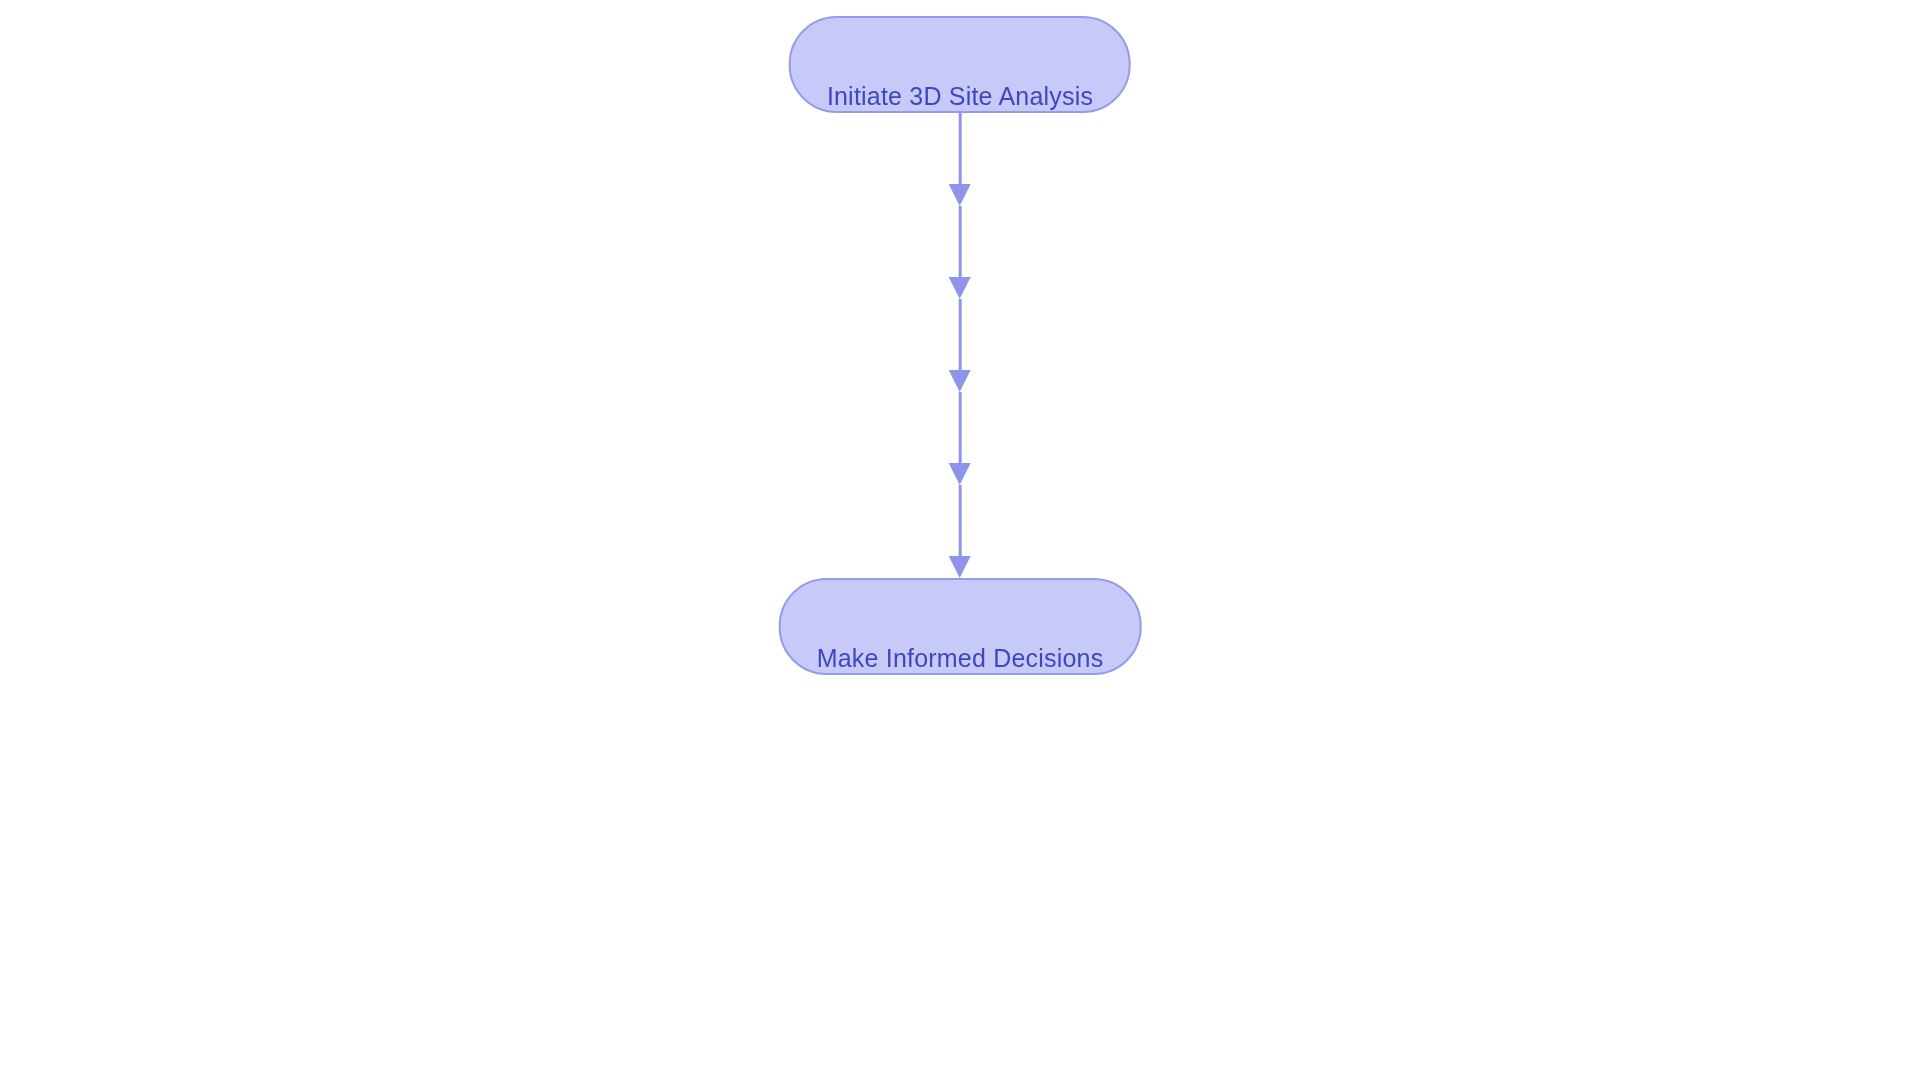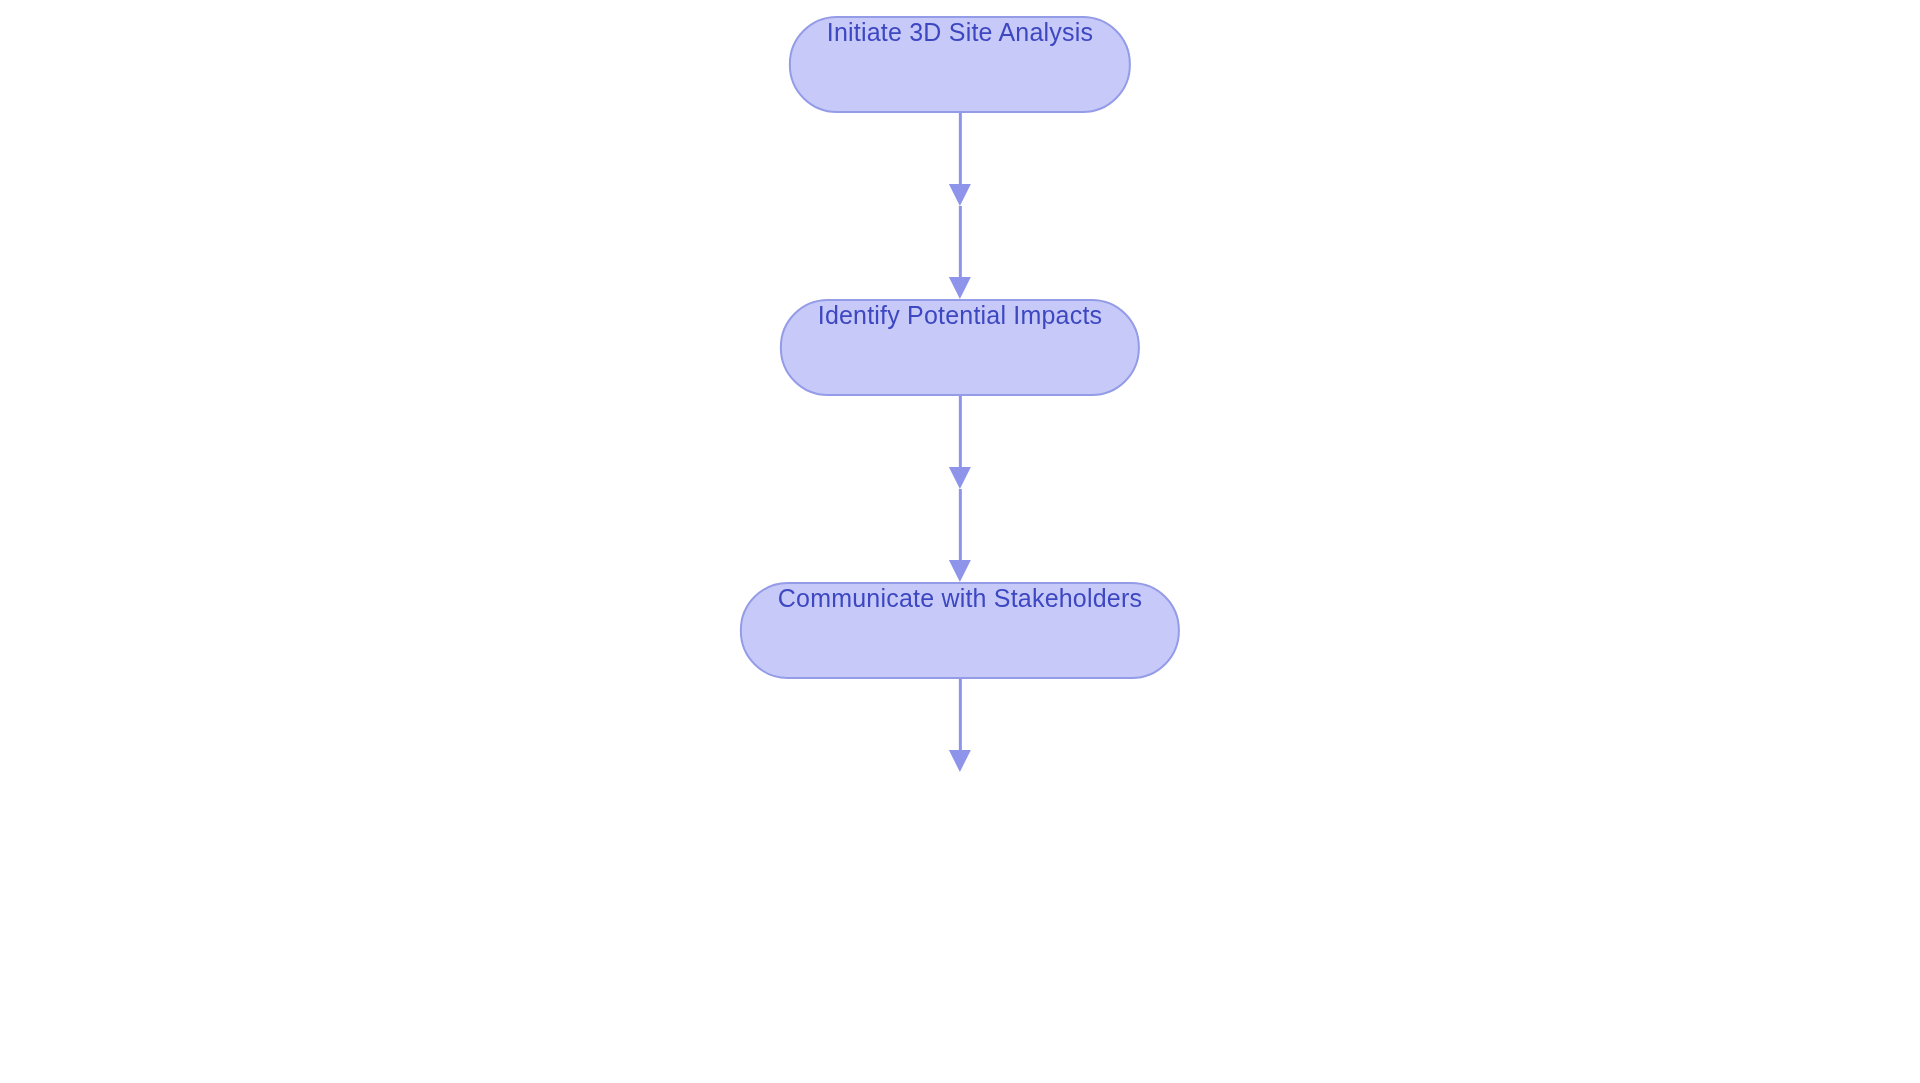--- a/index.html
+++ b/index.html
@@ -22,21 +22,21 @@
     left: 50%;
     top: 16px;
     transform: translateX(-50%);
     display: flex;
     flex-direction: column;
     align-items: center;
   }
   .flow-node {
     min-height: 97px;
     display: flex;
-    align-items: flex-start;
+    align-items: flex-end;
     justify-content: center;
     padding: 0 36px;
     border-radius: 48px;
     background: var(--node-fill);
     border: 2px solid var(--node-border);
     white-space: nowrap;
   }
   .flow-node .node-label {
     color: var(--node-text);
     font-size: 25px;
@@ -76,38 +76,35 @@
     <div class="line"></div>
     <div class="head"></div>
   </div>
 
 
   <div class="connector">
     <div class="line"></div>
     <div class="head"></div>
   </div>
 
-  <div class="flow-node">
-    <span class="node-label">Identify Potential Impacts</span>
+
+  <div class="connector">
+    <div class="line"></div>
+    <div class="head"></div>
   </div>
+
 
   <div class="connector">
     <div class="line"></div>
     <div class="head"></div>
   </div>
 
 
   <div class="connector">
     <div class="line"></div>
     <div class="head"></div>
   </div>
 
   <div class="flow-node">
-    <span class="node-label">Communicate with Stakeholders</span>
+    <span class="node-label">Make Informed Decisions</span>
   </div>
-
-  <div class="connector">
-    <div class="line"></div>
-    <div class="head"></div>
-  </div>
-
 
 </div>
 
 </body></html>

